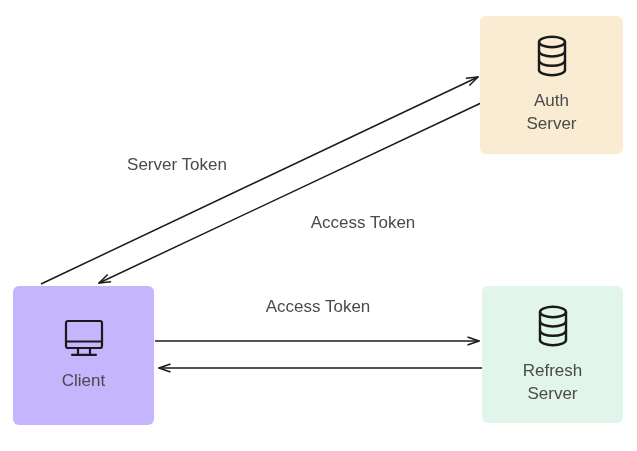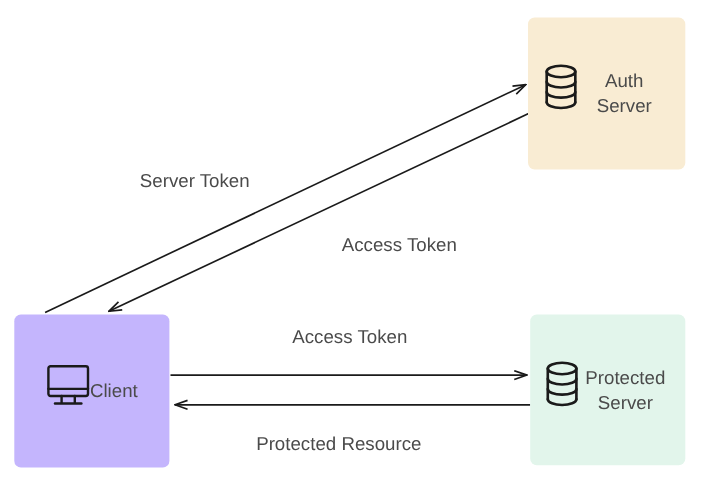--- a/index.html
+++ b/index.html
@@ -8,21 +8,21 @@
     width: 637px;
     height: 451px;
     background: #ffffff;
     font-family: "Liberation Sans", sans-serif;
     overflow: hidden;
   }
   .node {
     position: absolute;
     border-radius: 6px;
     display: flex;
-    flex-direction: row;
+    flex-direction: column;
     align-items: center;
     justify-content: center;
   }
   .node .icon { display: block; margin-bottom: 12px; }
   .node-label {
     font-size: 17px;
     line-height: 23px;
     color: #4a4a4a;
     text-align: center;
     max-width: 84px;
@@ -92,21 +92,20 @@
   <div class="node" id="node-resource-server" style="background-color: rgb(226, 245, 235);">
     <svg class="icon" width="32" height="42" viewBox="0 0 32 42">
       <g fill="none" stroke="#1a1a1a" stroke-width="2.4" stroke-linecap="round">
         <ellipse cx="16" cy="7" rx="13" ry="5.2"></ellipse>
         <path d="M3,7 V35 M29,7 V35"></path>
         <path d="M3,16.3 A13 5.2 0 0 0 29,16.3"></path>
         <path d="M3,25.6 A13 5.2 0 0 0 29,25.6"></path>
         <path d="M3,35 A13 5.2 0 0 0 29,35"></path>
       </g>
     </svg>
-    <div class="node-label">Protected Server</div>
+    <div class="node-label">Refresh Server</div>
   </div>
 
   <div class="edge-label" id="label-refresh-token">Server Token</div>
   <div class="edge-label" id="label-access-token-auth">Access Token</div>
   <div class="edge-label" id="label-access-token-resource">Access Token</div>
-  <div class="edge-label" id="label-protected-resource">Protected Resource</div>
 
 </div>
 
 </body></html>

